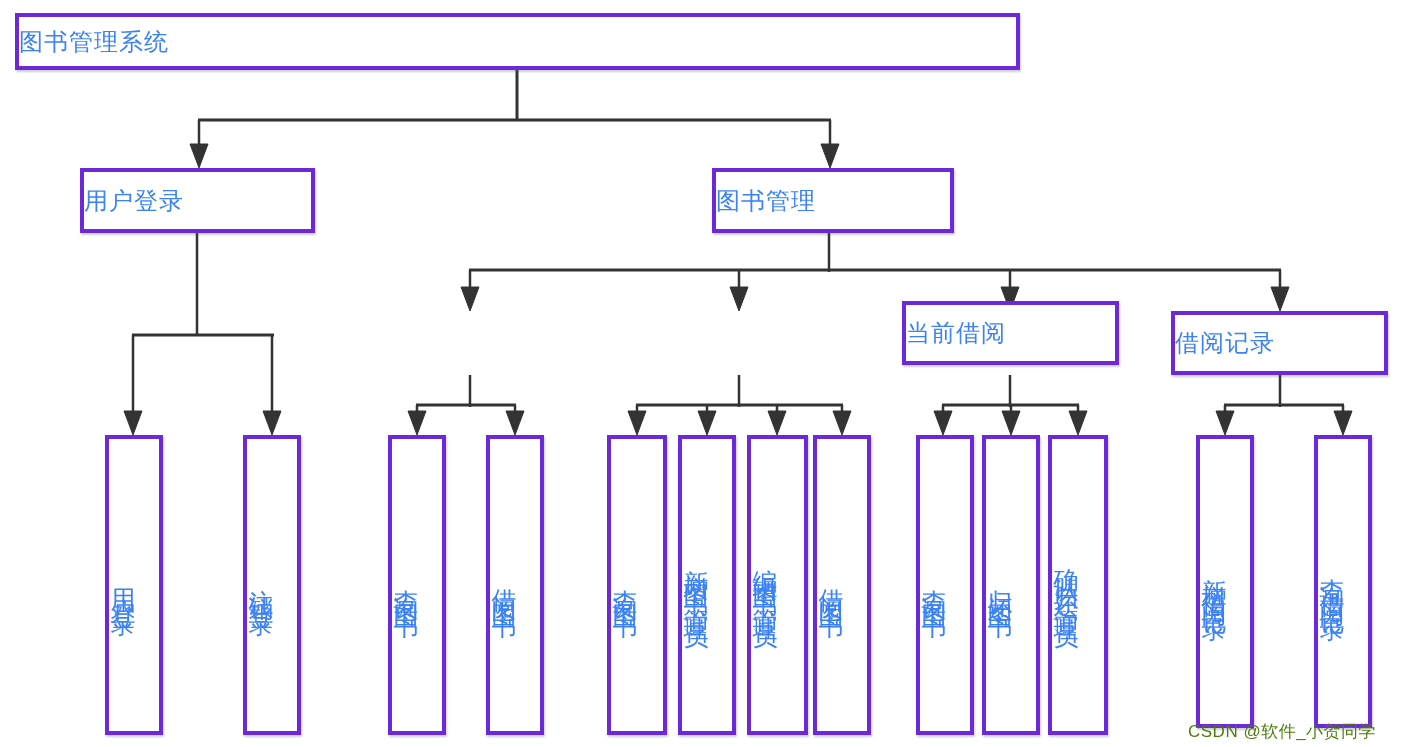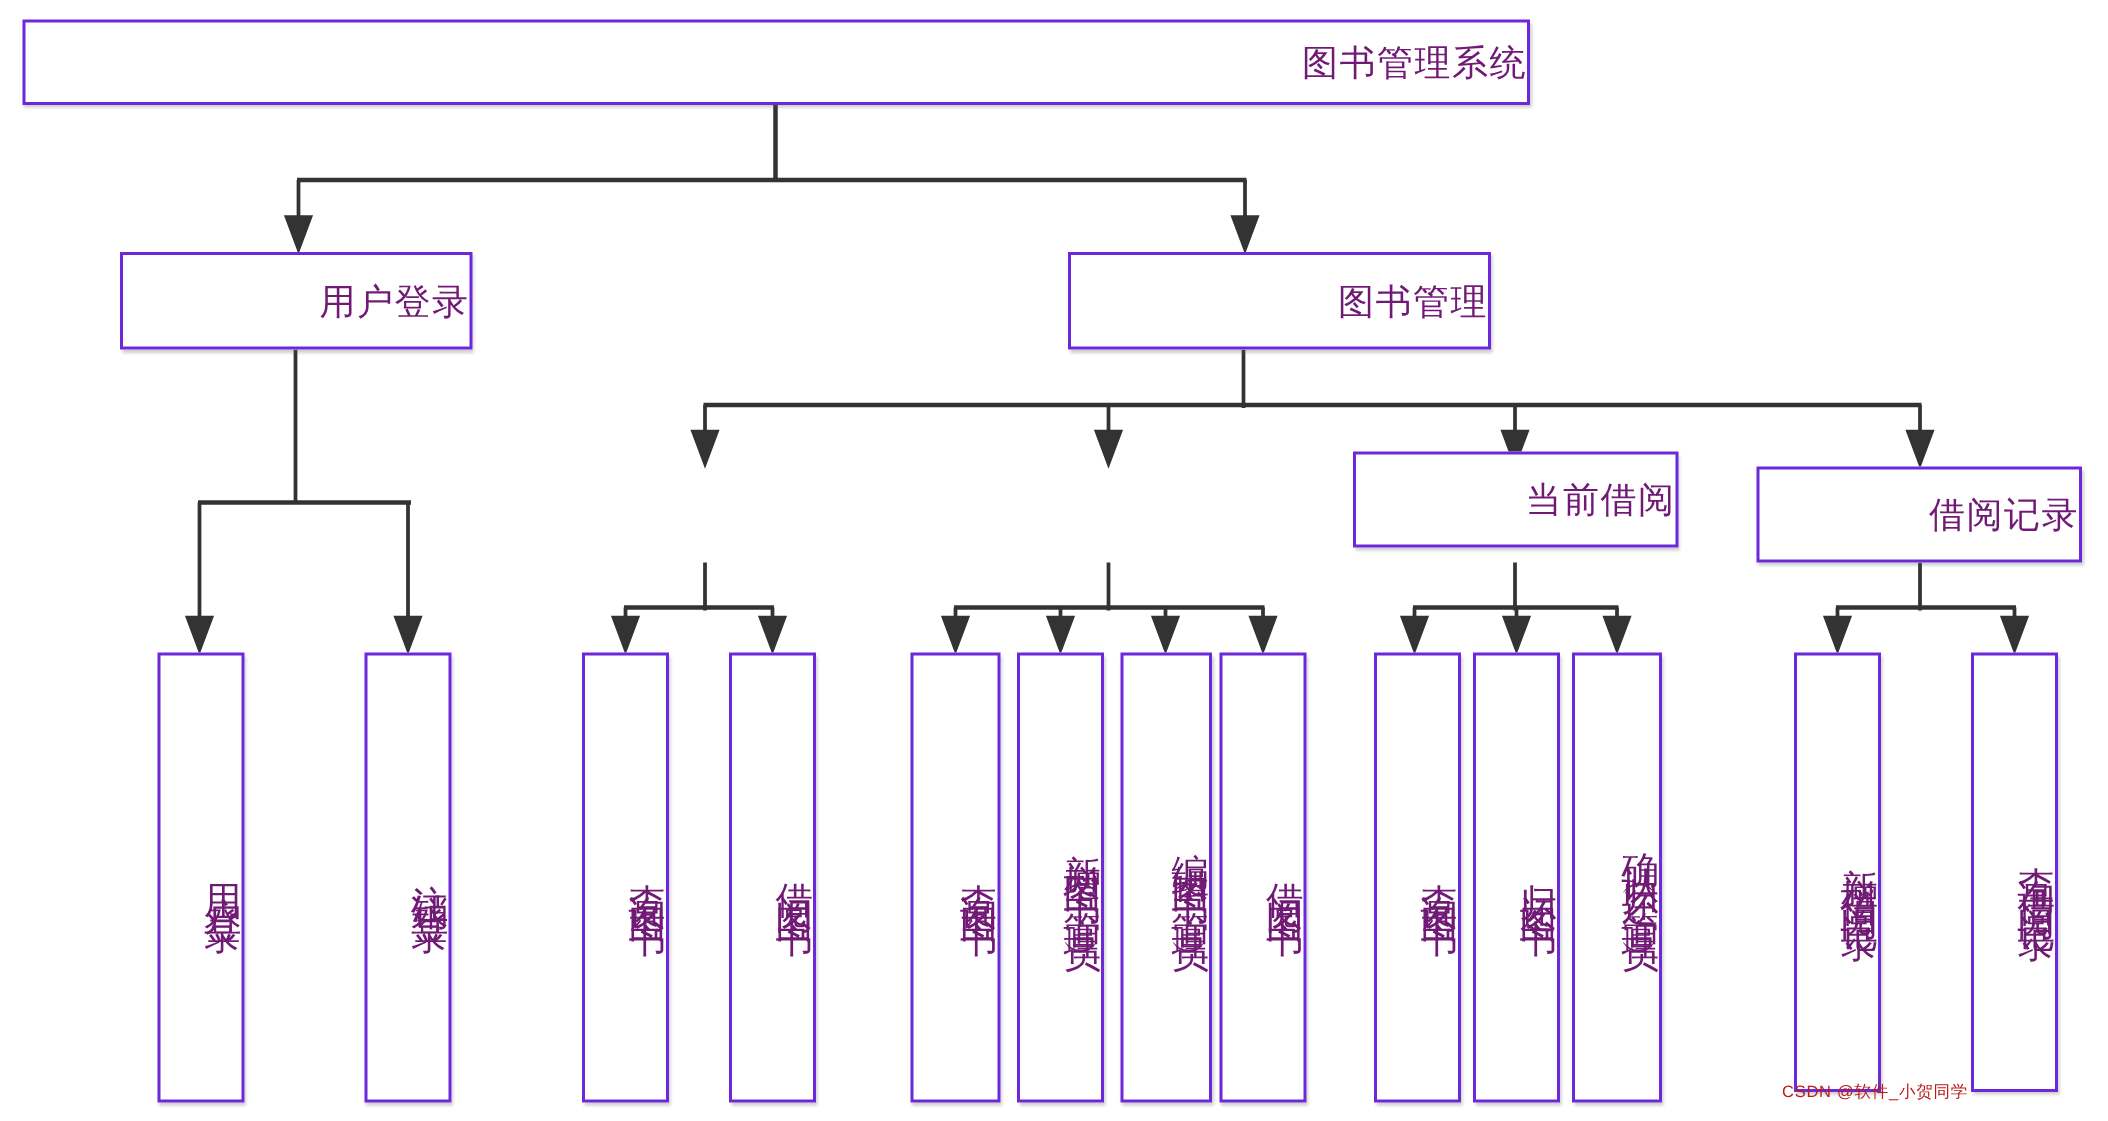--- a/index.html
+++ b/index.html
@@ -8,66 +8,66 @@
     width:1405px; height:747px;
     background:#ffffff;
     font-family:"Liberation Sans", sans-serif;
     overflow:hidden;
   }
   svg.connectors { position:absolute; left:0; top:0; z-index:1; }
   .box {
     position:absolute;
     box-sizing:border-box;
     background:#ffffff;
-    border:2px solid #6d28d9;
-    display:flex; align-items:center; justify-content:flex-end;
-    color:#701a75;
+    border:4px solid #6d28d9;
+    display:flex; align-items:center; justify-content:flex-start;
+    color:#3b82f6;
     z-index:2;
     box-shadow:1px 2px 2px rgba(90,90,90,0.30);
   }
   .box .h {
     font-size:24px;
     letter-spacing:1px;
     white-space:nowrap;
   }
   .box .v {
     writing-mode:vertical-lr;
     text-orientation:mixed;
     font-size:25px;
     letter-spacing:8px;
     line-height:1.1;
     white-space:nowrap;
   }
   
   #n-root   { left:15px;  top:13px;  width:1005px; height:57px; }
   #n-login  { left:80px;  top:168px; width:235px;  height:65px; }
-  #n-mgmt   { left:712px; top:168px; width:282px;  height:65px;font-family:Liberation Mono, monospace; }
+  #n-mgmt   { left:712px; top:168px; width:242px;  height:65px;font-family:Liberation Mono, monospace; }
   #n-l3-0   { left:363px; top:311px; width:216px;  height:64px; }
   #n-l3-1   { left:633px; top:311px; width:213px;  height:64px; }
   #n-l3-2   { left:902px; top:301px; width:217px;  height:64px; }
   #n-l3-3   { left:1171px;top:311px; width:217px;  height:64px; }
   #lf-login-0 { left:105px; top:435px; width:58px; height:300px; }
   #lf-login-1 { left:243px; top:435px; width:58px; height:300px; }
   #lf-nb-0    { left:388px; top:435px; width:58px; height:300px; }
   #lf-nb-1    { left:486px; top:435px; width:58px; height:300px; }
   #lf-bb-0    { left:607px; top:435px; width:60px; height:300px; }
   #lf-bb-1    { left:678px; top:435px; width:58px; height:300px; }
   #lf-bb-2    { left:747px; top:435px; width:61px; height:300px; }
   #lf-bb-3    { left:813px; top:435px; width:58px; height:300px; }
   #lf-cb-0    { left:916px; top:435px; width:58px; height:300px; }
   #lf-cb-1    { left:982px; top:435px; width:58px; height:300px; }
   #lf-cb-2    { left:1048px;top:435px; width:60px; height:300px; }
   #lf-br-0    { left:1196px;top:435px; width:58px; height:293px; }
   #lf-br-1    { left:1314px;top:435px; width:58px; height:293px; }
   .watermark {
     position:absolute;
     left:1188px; top:720px;
-    font-size:11px;
+    font-size:17px;
     letter-spacing:0.5px;
-    color:#b91c1c;
+    color:#4d7c0f;
     z-index:3;
     white-space:nowrap;
   }
 </style>
 </head>
 <body>
 
 <div class="canvas">
 
   <svg class="connectors" width="1405" height="747" viewBox="0 0 1405 747">

